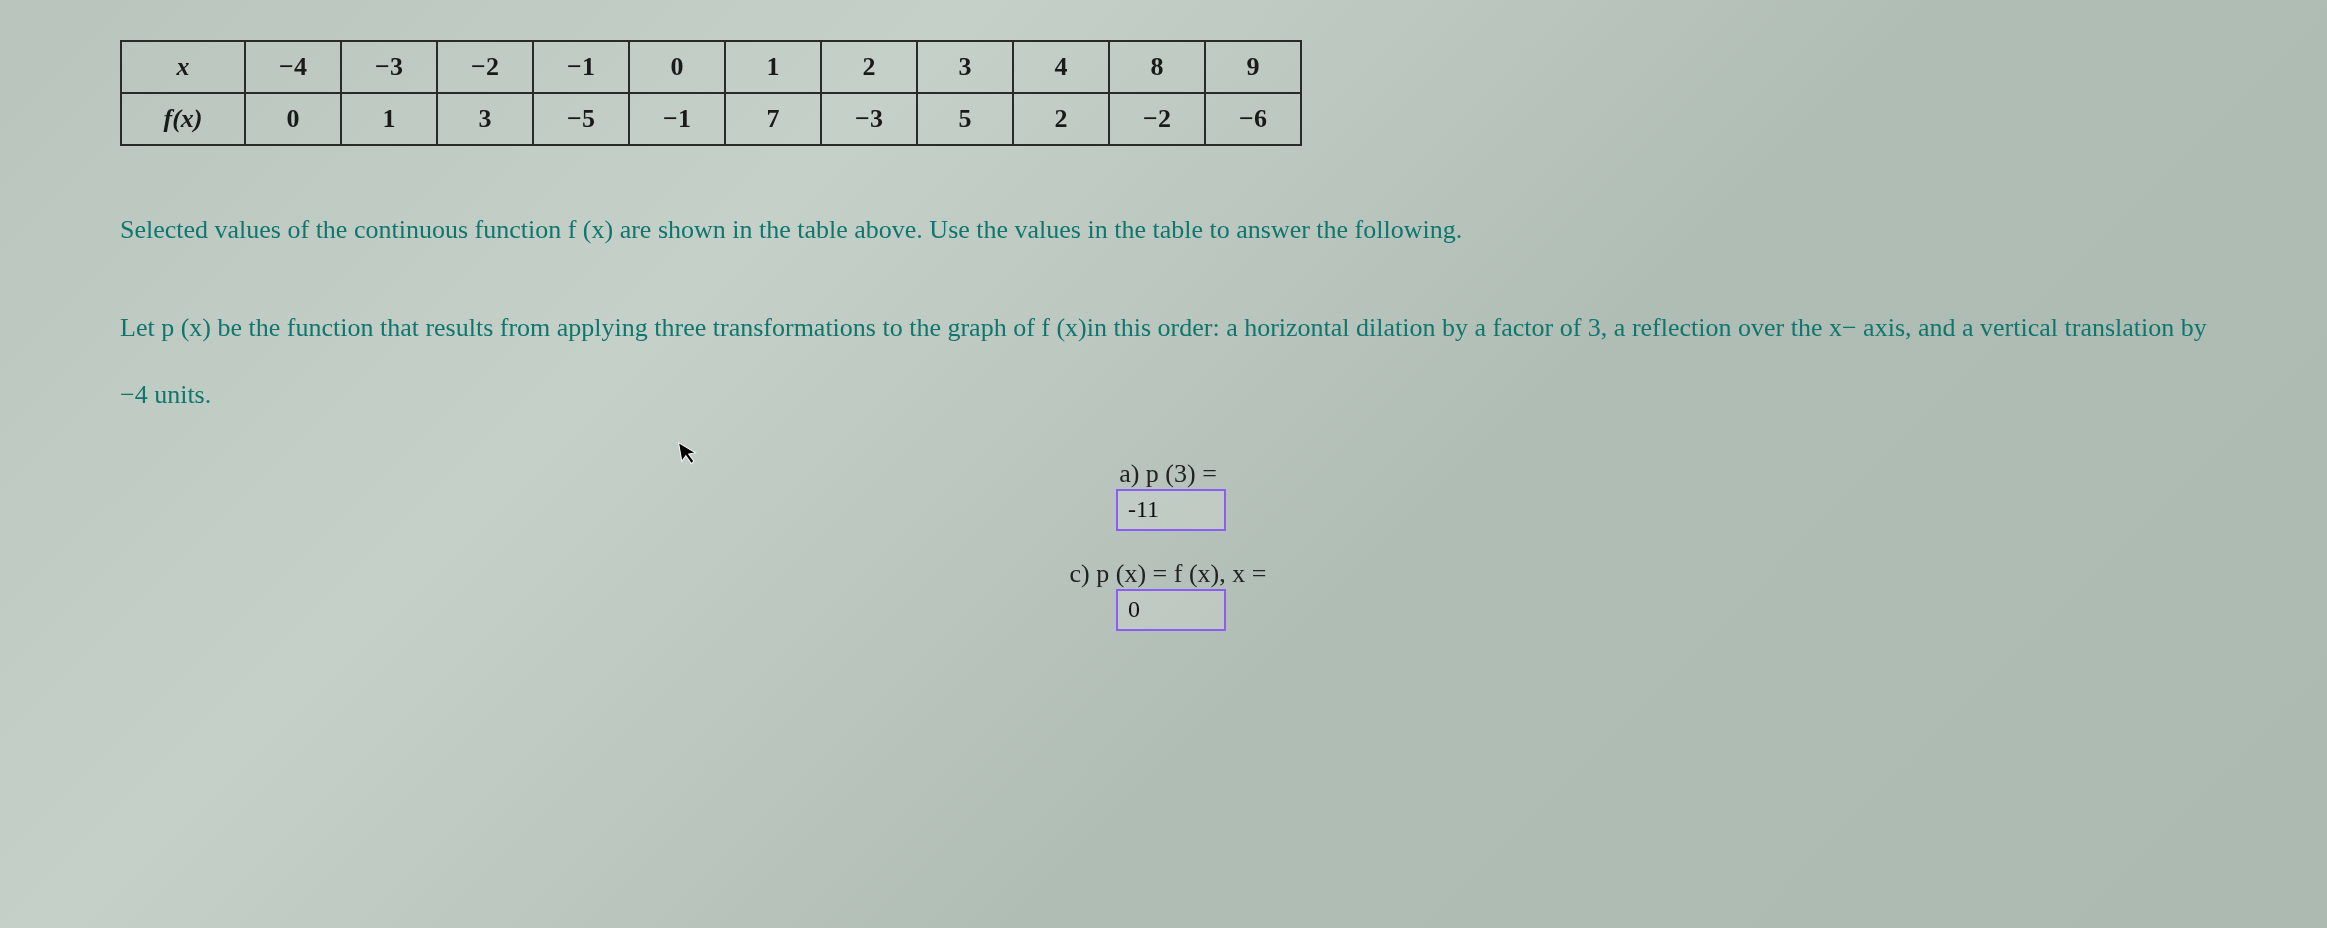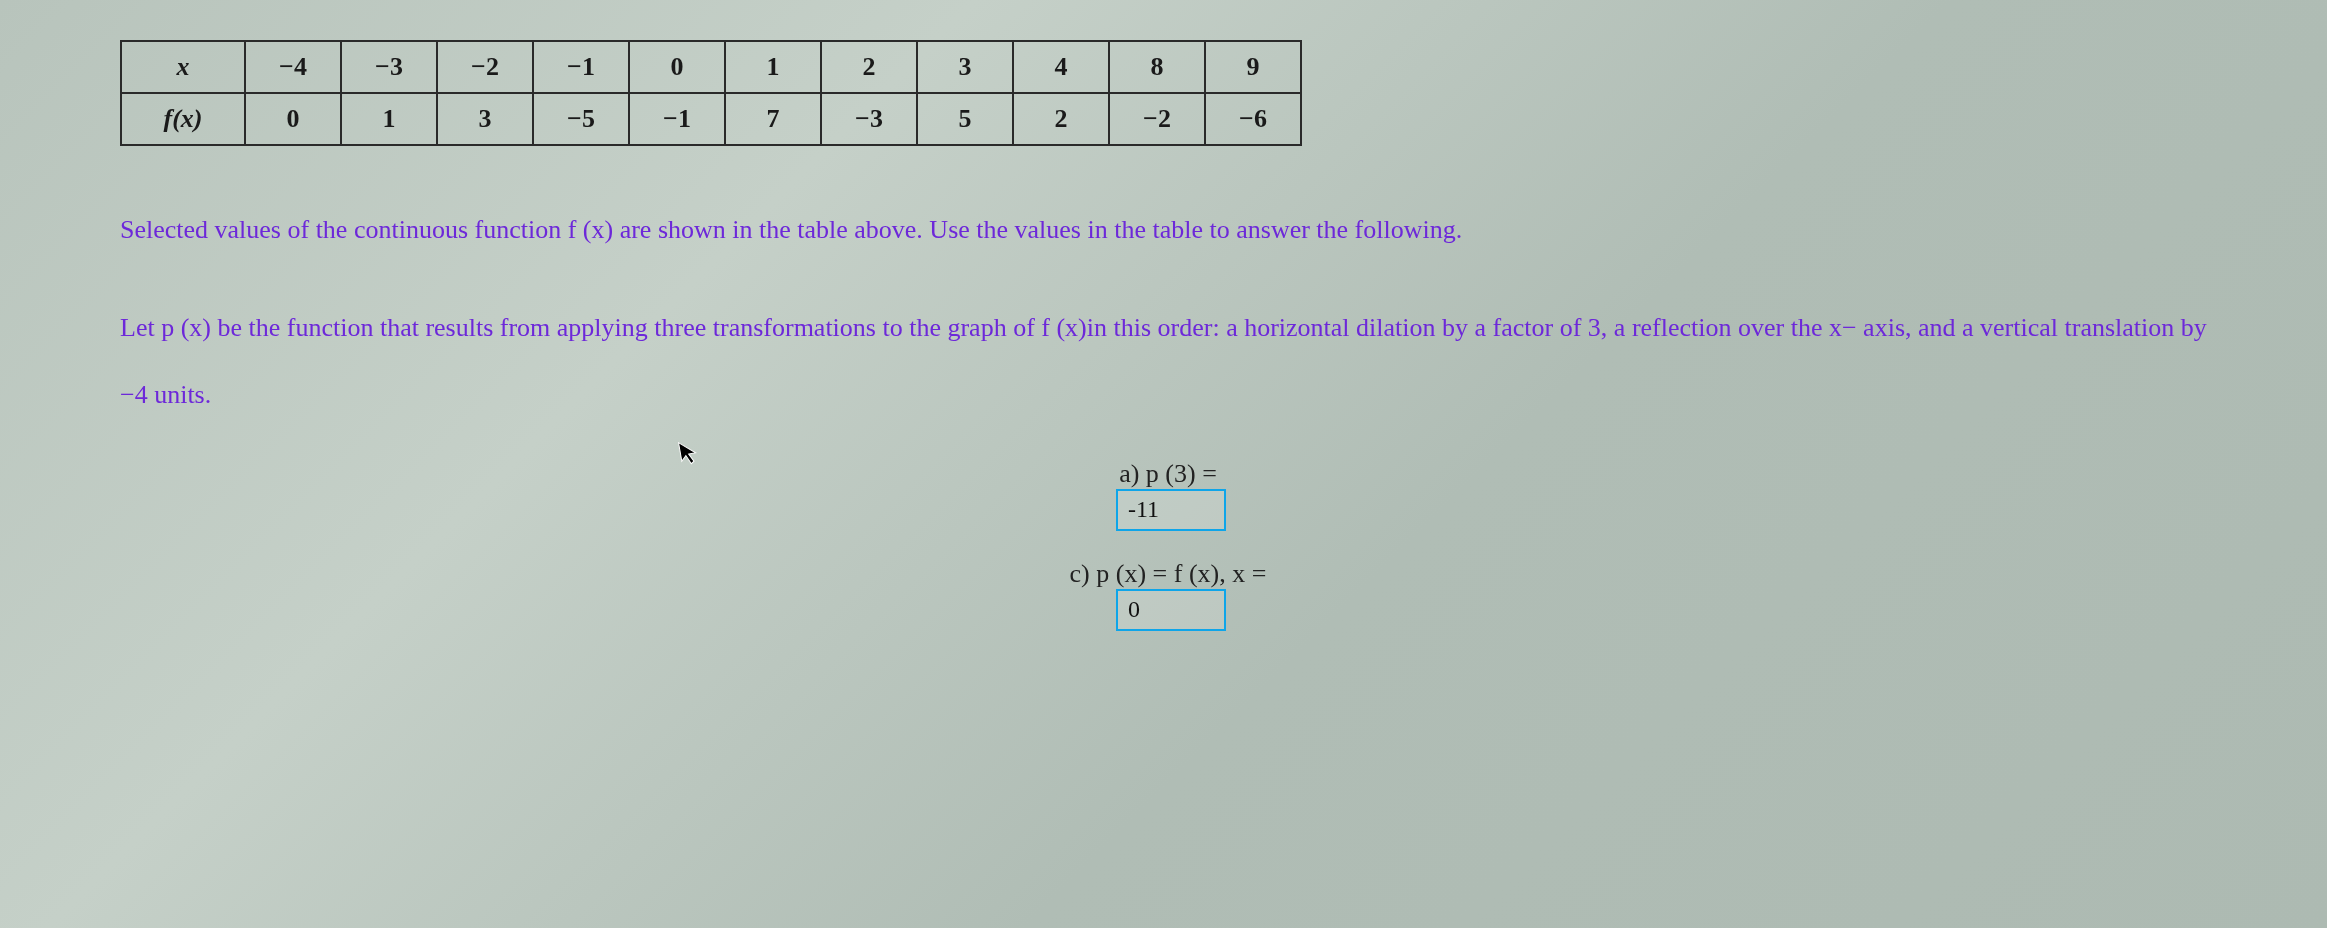--- a/index.html
+++ b/index.html
@@ -32,39 +32,39 @@
       width: 124px;
       font-style: italic;
       font-family: 'Times New Roman', serif;
     }
     .fx-label {
     }
     .paragraph {
       font-size: 26px;
       line-height: 2.6;
       margin-bottom: 30px;
-      color: #6d28d9;
+      color: #0f766e;
     }
     .question-line {
       font-size: 26px;
       margin: 28px 0;
       display: flex;
       align-items: center;
       color: #222;
       flex-direction: column;
     }
     .question-label {
       margin-right: 4px;
     }
     .math {
       font-style: italic;
       font-family: 'Times New Roman', serif;
     }
     input.answer-box {
-      border: 2px solid #0ea5e9;
+      border: 2px solid #8b5cf6;
       background: rgba(255,255,255,0.15);
       font-size: 24px;
       padding: 6px 10px;
       width: 110px;
       height: 42px;
       font-family: inherit;
       color: #111;
       margin-left: 2px;
     }
     .cursor {

